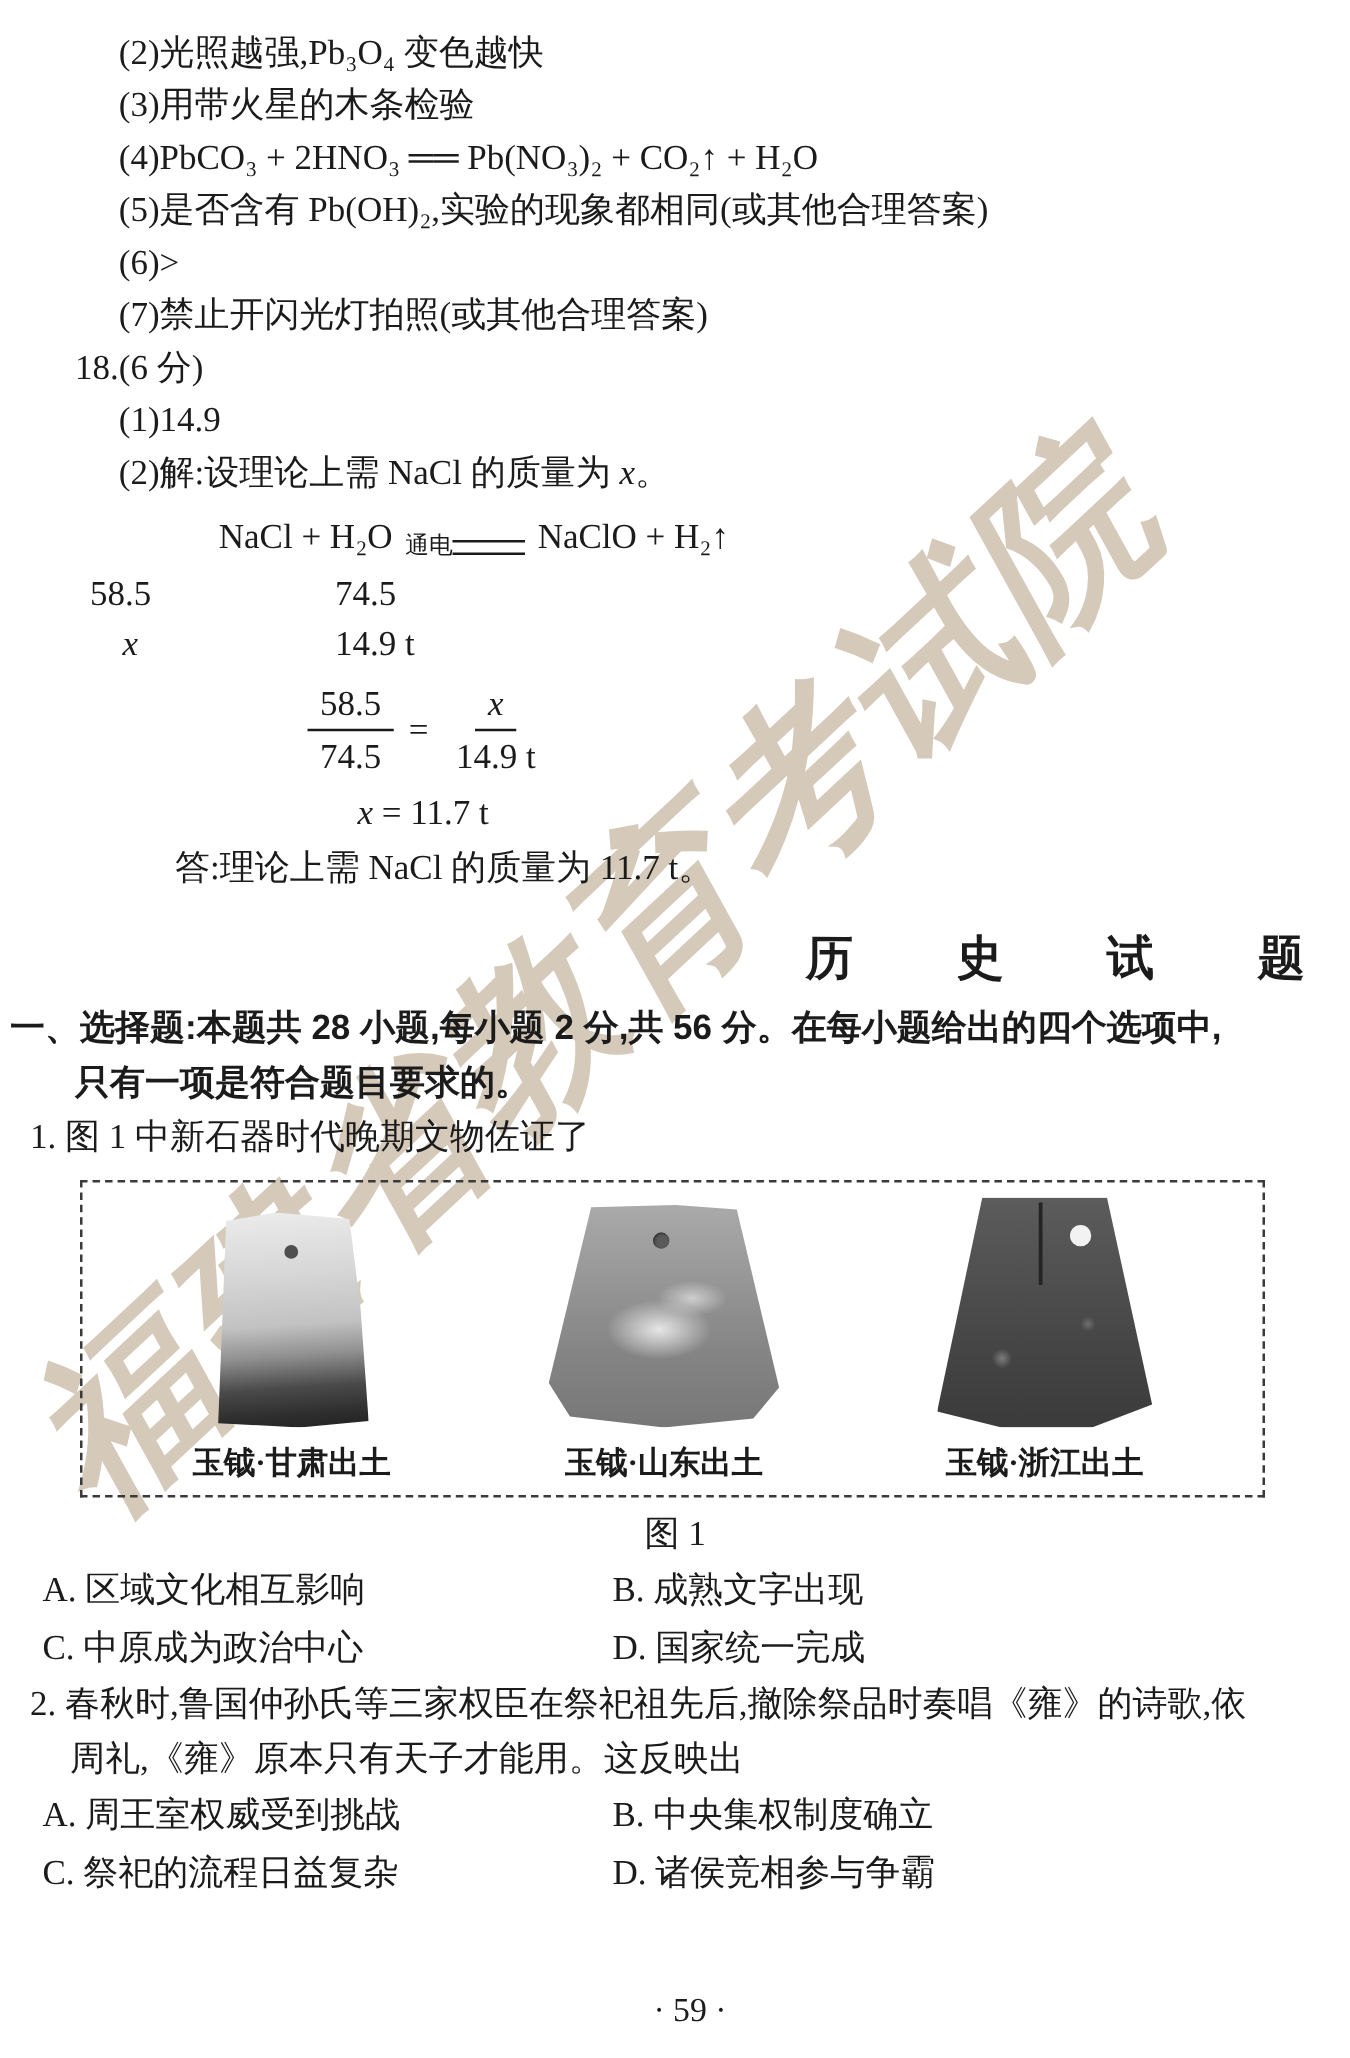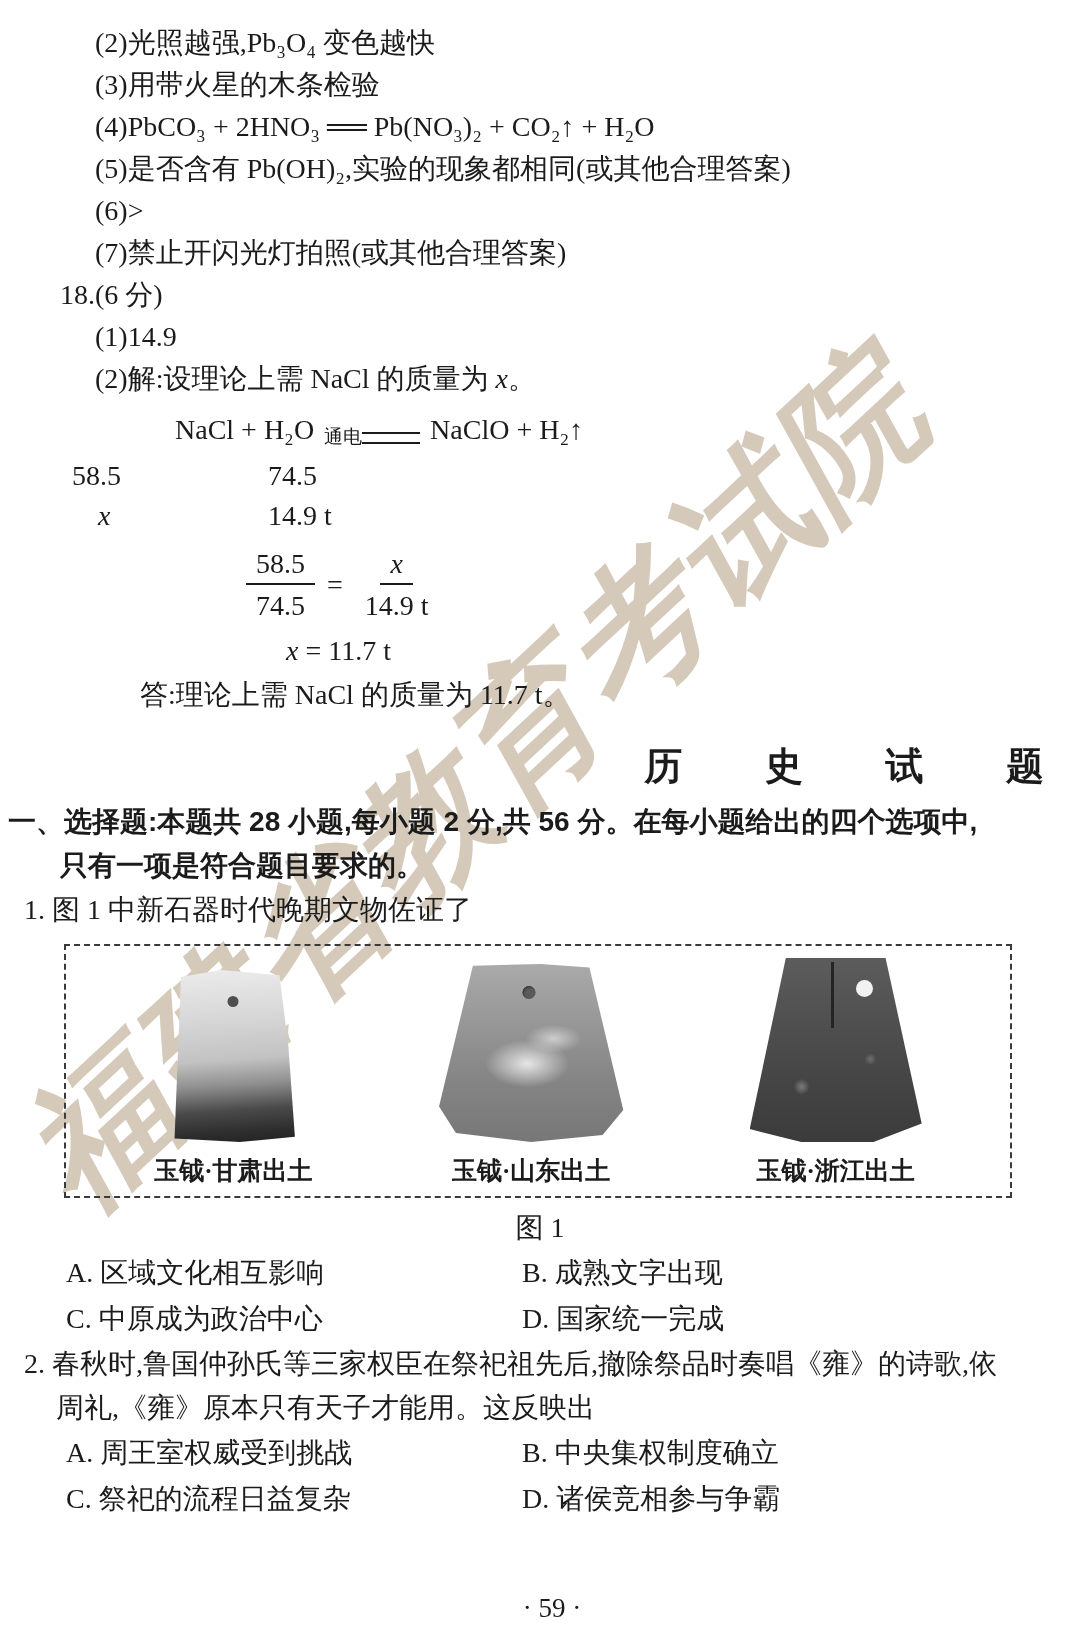--- a/index.html
+++ b/index.html
@@ -39,21 +39,21 @@
   
   .hist-title{
     text-align:right;font-size:38px;font-weight:700;letter-spacing:36px;text-indent:36px;
     margin:24px 0 8px;font-family:"Liberation Sans","DejaVu Sans",sans-serif;
   }
   .sec-head{font-family:"Liberation Sans","DejaVu Sans",sans-serif;font-weight:700;font-size:28px;line-height:44px;}
   .sec-head.l1{padding-left:8px;}
   .sec-head.l2{padding-left:60px;}
   .stem{padding-left:24px;line-height:44px;}
   .stem2{padding-left:56px;line-height:44px;}
-  .opt-row{padding-left:66px;line-height:46px;}
+  .opt-row{padding-left:34px;line-height:46px;}
   .opt-row .opt{display:inline-block;}
   .opt-row .opt.a{width:456px;}
   
   .figure-box{
     box-sizing:border-box;margin:12px 0 0 64px;width:948px;height:254px;
     border:2px dashed #3a3a3a;
     display:flex;justify-content:space-around;align-items:flex-end;
     padding:14px 26px 10px;background:transparent;
   }
   .artifact{display:flex;flex-direction:column;align-items:center;}

